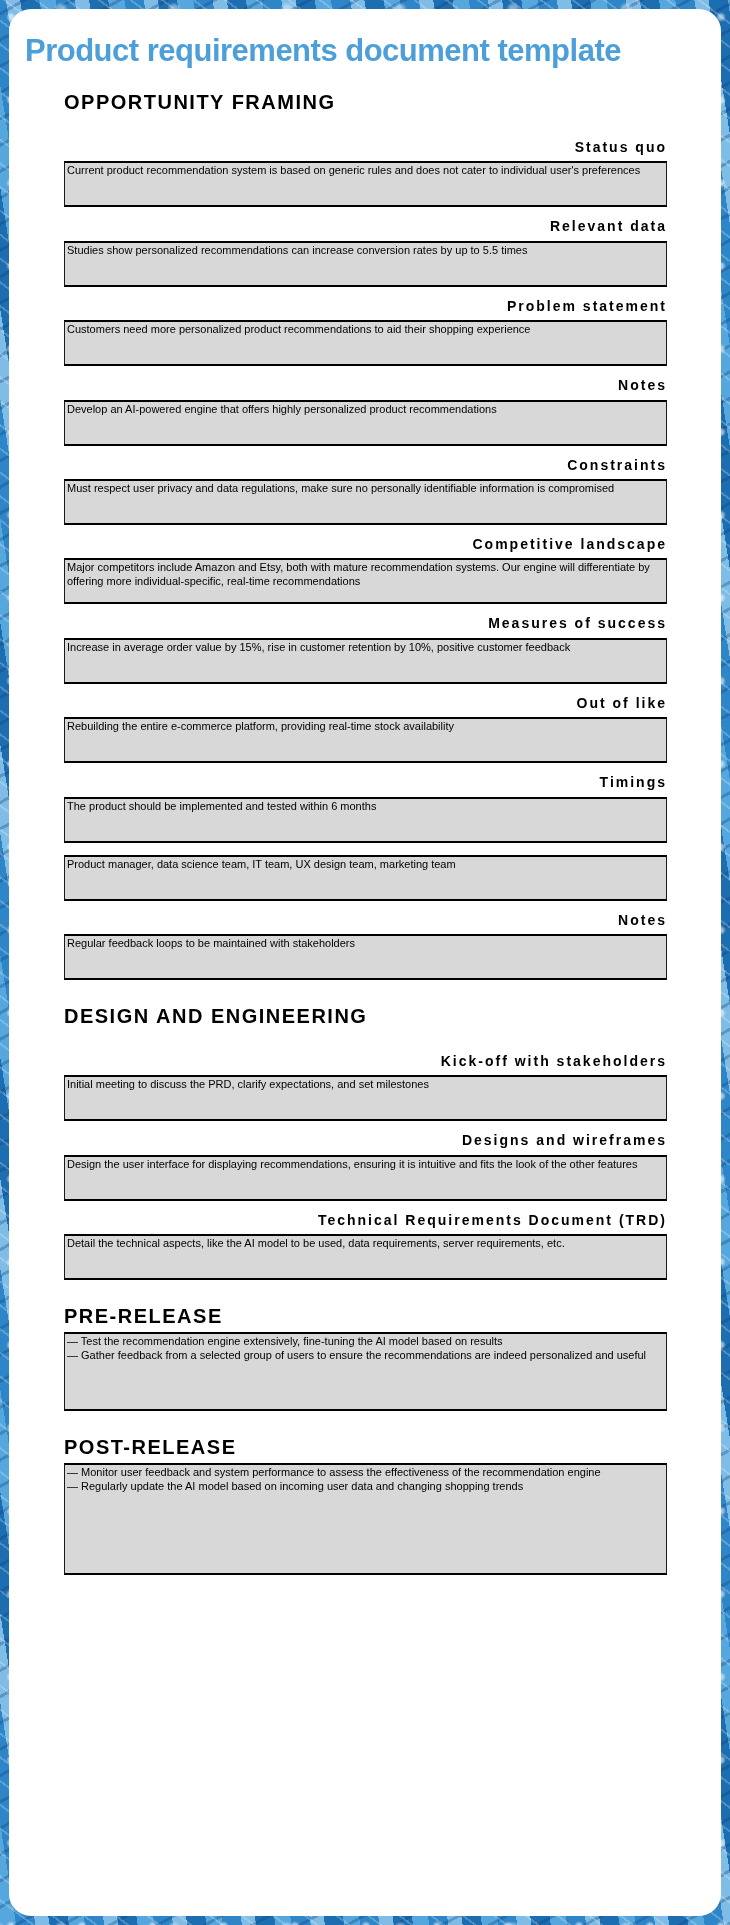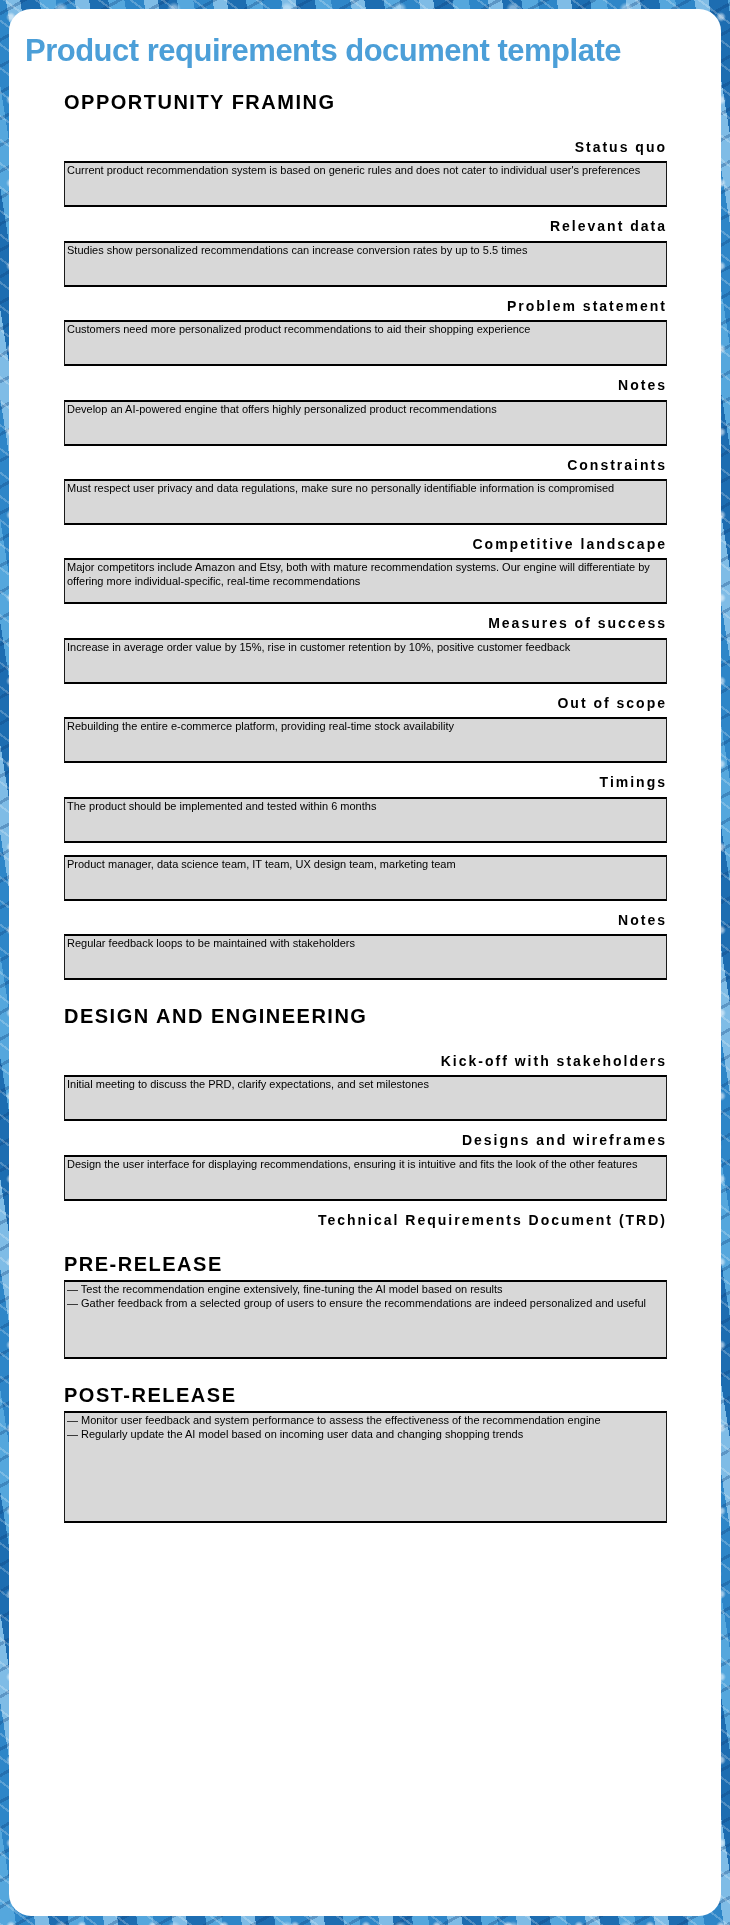--- a/index.html
+++ b/index.html
@@ -89,35 +89,36 @@
         <div class="field-label">Problem statement</div>
         <textarea class="box" spellcheck="false" style="">Customers need more personalized product recommendations to aid their shopping experience</textarea>
         <div class="field-label">Notes</div>
         <textarea class="box" spellcheck="false" style="">Develop an AI-powered engine that offers highly personalized product recommendations</textarea>
         <div class="field-label">Constraints</div>
         <textarea class="box" spellcheck="false" style="">Must respect user privacy and data regulations, make sure no personally identifiable information is compromised</textarea>
         <div class="field-label">Competitive landscape</div>
         <textarea class="box" spellcheck="false" style="">Major competitors include Amazon and Etsy, both with mature recommendation systems. Our engine will differentiate by offering more individual-specific, real-time recommendations</textarea>
         <div class="field-label">Measures of success</div>
         <textarea class="box" spellcheck="false" style="">Increase in average order value by 15%, rise in customer retention by 10%, positive customer feedback</textarea>
-        <div class="field-label">Out of scope</div>
+        <div class="field-label">Out of like</div>
         <textarea class="box" spellcheck="false" style="">Rebuilding the entire e-commerce platform, providing real-time stock availability</textarea>
         <div class="field-label">Timings</div>
         <textarea class="box" spellcheck="false" style="">The product should be implemented and tested within 6 months</textarea>
         <textarea class="box" spellcheck="false" style="">Product manager, data science team, IT team, UX design team, marketing team</textarea>
         <div class="field-label">Notes</div>
         <textarea class="box" spellcheck="false" style="">Regular feedback loops to be maintained with stakeholders</textarea>
       </section>
       <section class="section">
         <h2 class="section-heading">DESIGN AND ENGINEERING</h2>
         <div class="field-label">Kick-off with stakeholders</div>
         <textarea class="box" spellcheck="false" style="">Initial meeting to discuss the PRD, clarify expectations, and set milestones</textarea>
         <div class="field-label">Designs and wireframes</div>
         <textarea class="box" spellcheck="false" style="">Design the user interface for displaying recommendations, ensuring it is intuitive and fits the look of the other features</textarea>
         <div class="field-label">Technical Requirements Document (TRD)</div>
+        <textarea class="box" spellcheck="false" style="">Detail the technical aspects, like the AI model to be used, data requirements, server requirements, etc.</textarea>
       </section>
       <section class="section">
         <h2 class="section-heading compact">PRE-RELEASE</h2>
         <textarea class="box tall" spellcheck="false" style="">— Test the recommendation engine extensively, fine-tuning the AI model based on results
 — Gather feedback from a selected group of users to ensure the recommendations are indeed personalized and useful</textarea>
       </section>
       <section class="section">
         <h2 class="section-heading compact">POST-RELEASE</h2>
         <textarea class="box taller" spellcheck="false" style="">— Monitor user feedback and system performance to assess the effectiveness of the recommendation engine
 — Regularly update the AI model based on incoming user data and changing shopping trends</textarea>

